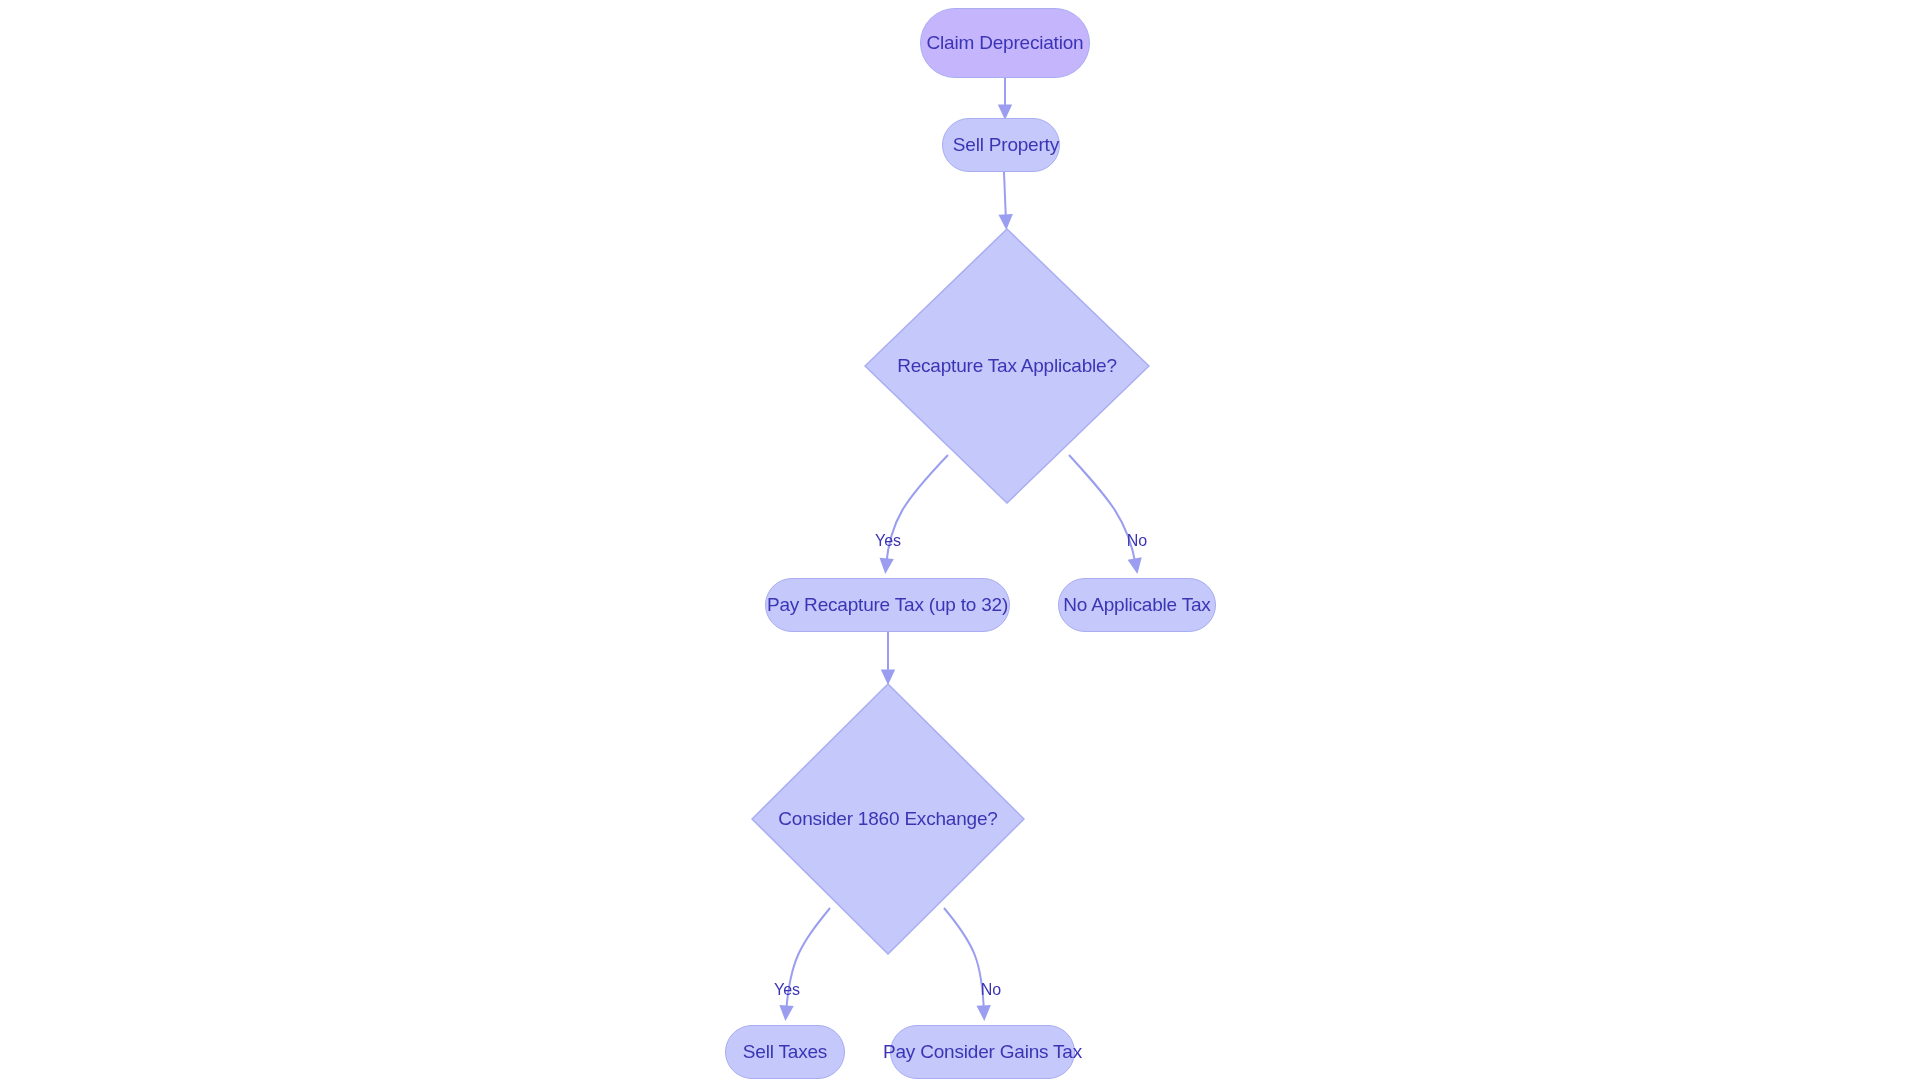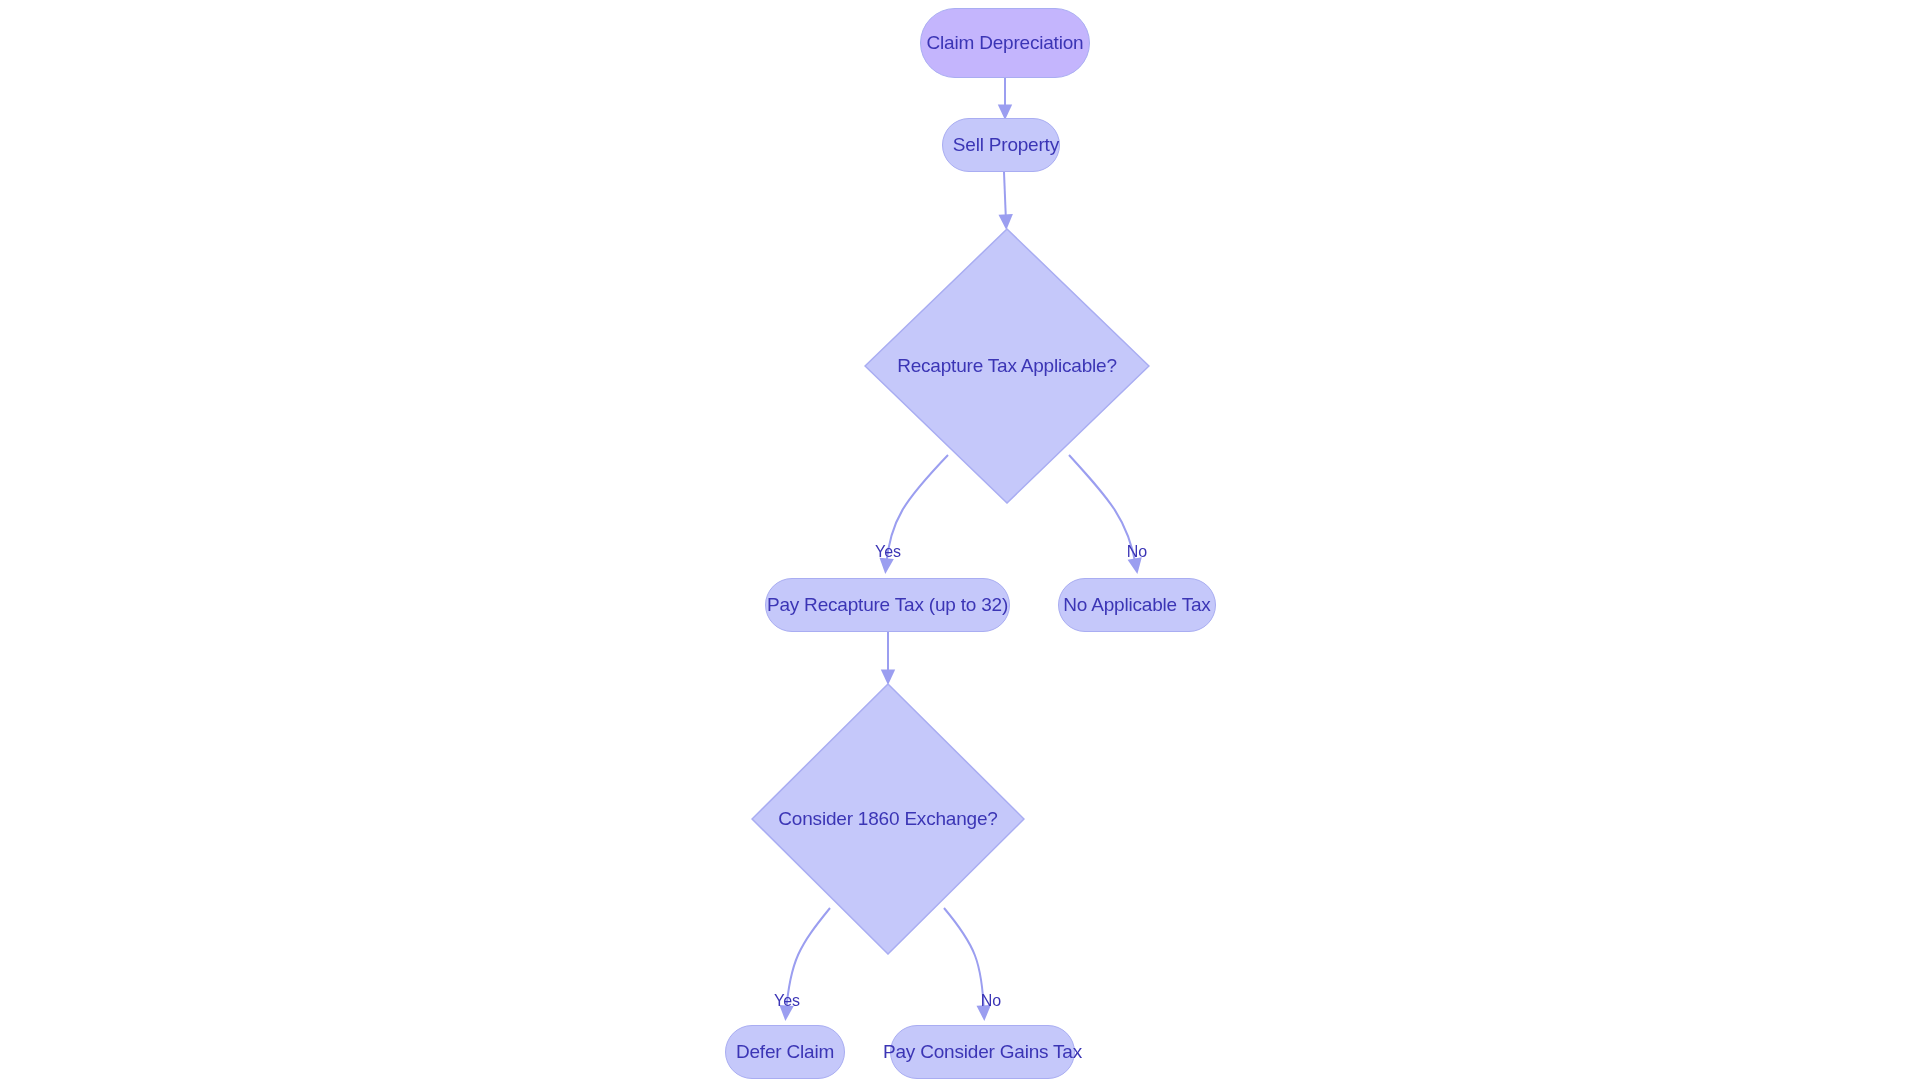--- a/index.html
+++ b/index.html
@@ -67,21 +67,20 @@
     white-space: nowrap;
   }
   .edge-label {
     position: absolute;
     color: #3b35b5;
     font-family: "Liberation Sans", sans-serif;
     font-size: 16px;
     letter-spacing: -0.1px;
     white-space: nowrap;
     transform: translate(-50%, -50%);
-    margin-top: 11px;
   }
 </style>
 </head>
 <body>
 
 <div id="flow-canvas">
   <svg id="edge-layer" viewBox="0 0 1920 1083" xmlns="http://www.w3.org/2000/svg">
     <defs>
       <marker id="arrowhead" markerWidth="9" markerHeight="9" refX="4.2" refY="4.2" orient="auto" markerUnits="strokeWidth">
         <path d="M 0.4,0.6 L 8.2,4.2 L 0.4,7.8 Z" fill="#9b9ef0"></path>
@@ -116,21 +115,21 @@
       <div class="node process" style="left: 1058px; top: 578px; width: 158px; height: 54px; background: rgb(197, 200, 250); border-color: rgb(169, 173, 242);">
         <span>No Applicable Tax</span>
       </div>
       <div class="node decision" style="left: 751px; top: 683px; width: 274px; height: 272px;">
         <svg class="diamond-shape" viewBox="0 0 274 272" preserveAspectRatio="none">
           <polygon points="137,1 273,136 137,271 1,136" fill="#c5c8fa" stroke="#a9adf2" stroke-width="1.5"></polygon>
         </svg>
         <span class="decision-label">Consider 1860 Exchange?</span>
       </div>
       <div class="node process" style="left: 725px; top: 1025px; width: 120px; height: 54px; background: rgb(197, 200, 250); border-color: rgb(169, 173, 242);">
-        <span>Defer Claim</span>
+        <span>Sell Taxes</span>
       </div>
       <div class="node process" style="left: 890px; top: 1025px; width: 185px; height: 54px; background: rgb(197, 200, 250); border-color: rgb(169, 173, 242);">
         <span>Pay Consider Gains Tax</span>
       </div>
     </div>
   <div id="edge-label-layer">
       <div class="edge-label" style="left: 888px; top: 541px; color: rgb(59, 53, 181);">Yes</div>
       <div class="edge-label" style="left: 1137px; top: 541px; color: rgb(59, 53, 181);">No</div>
       <div class="edge-label" style="left: 787px; top: 990px; color: rgb(59, 53, 181);">Yes</div>
       <div class="edge-label" style="left: 991px; top: 990px; color: rgb(59, 53, 181);">No</div>

